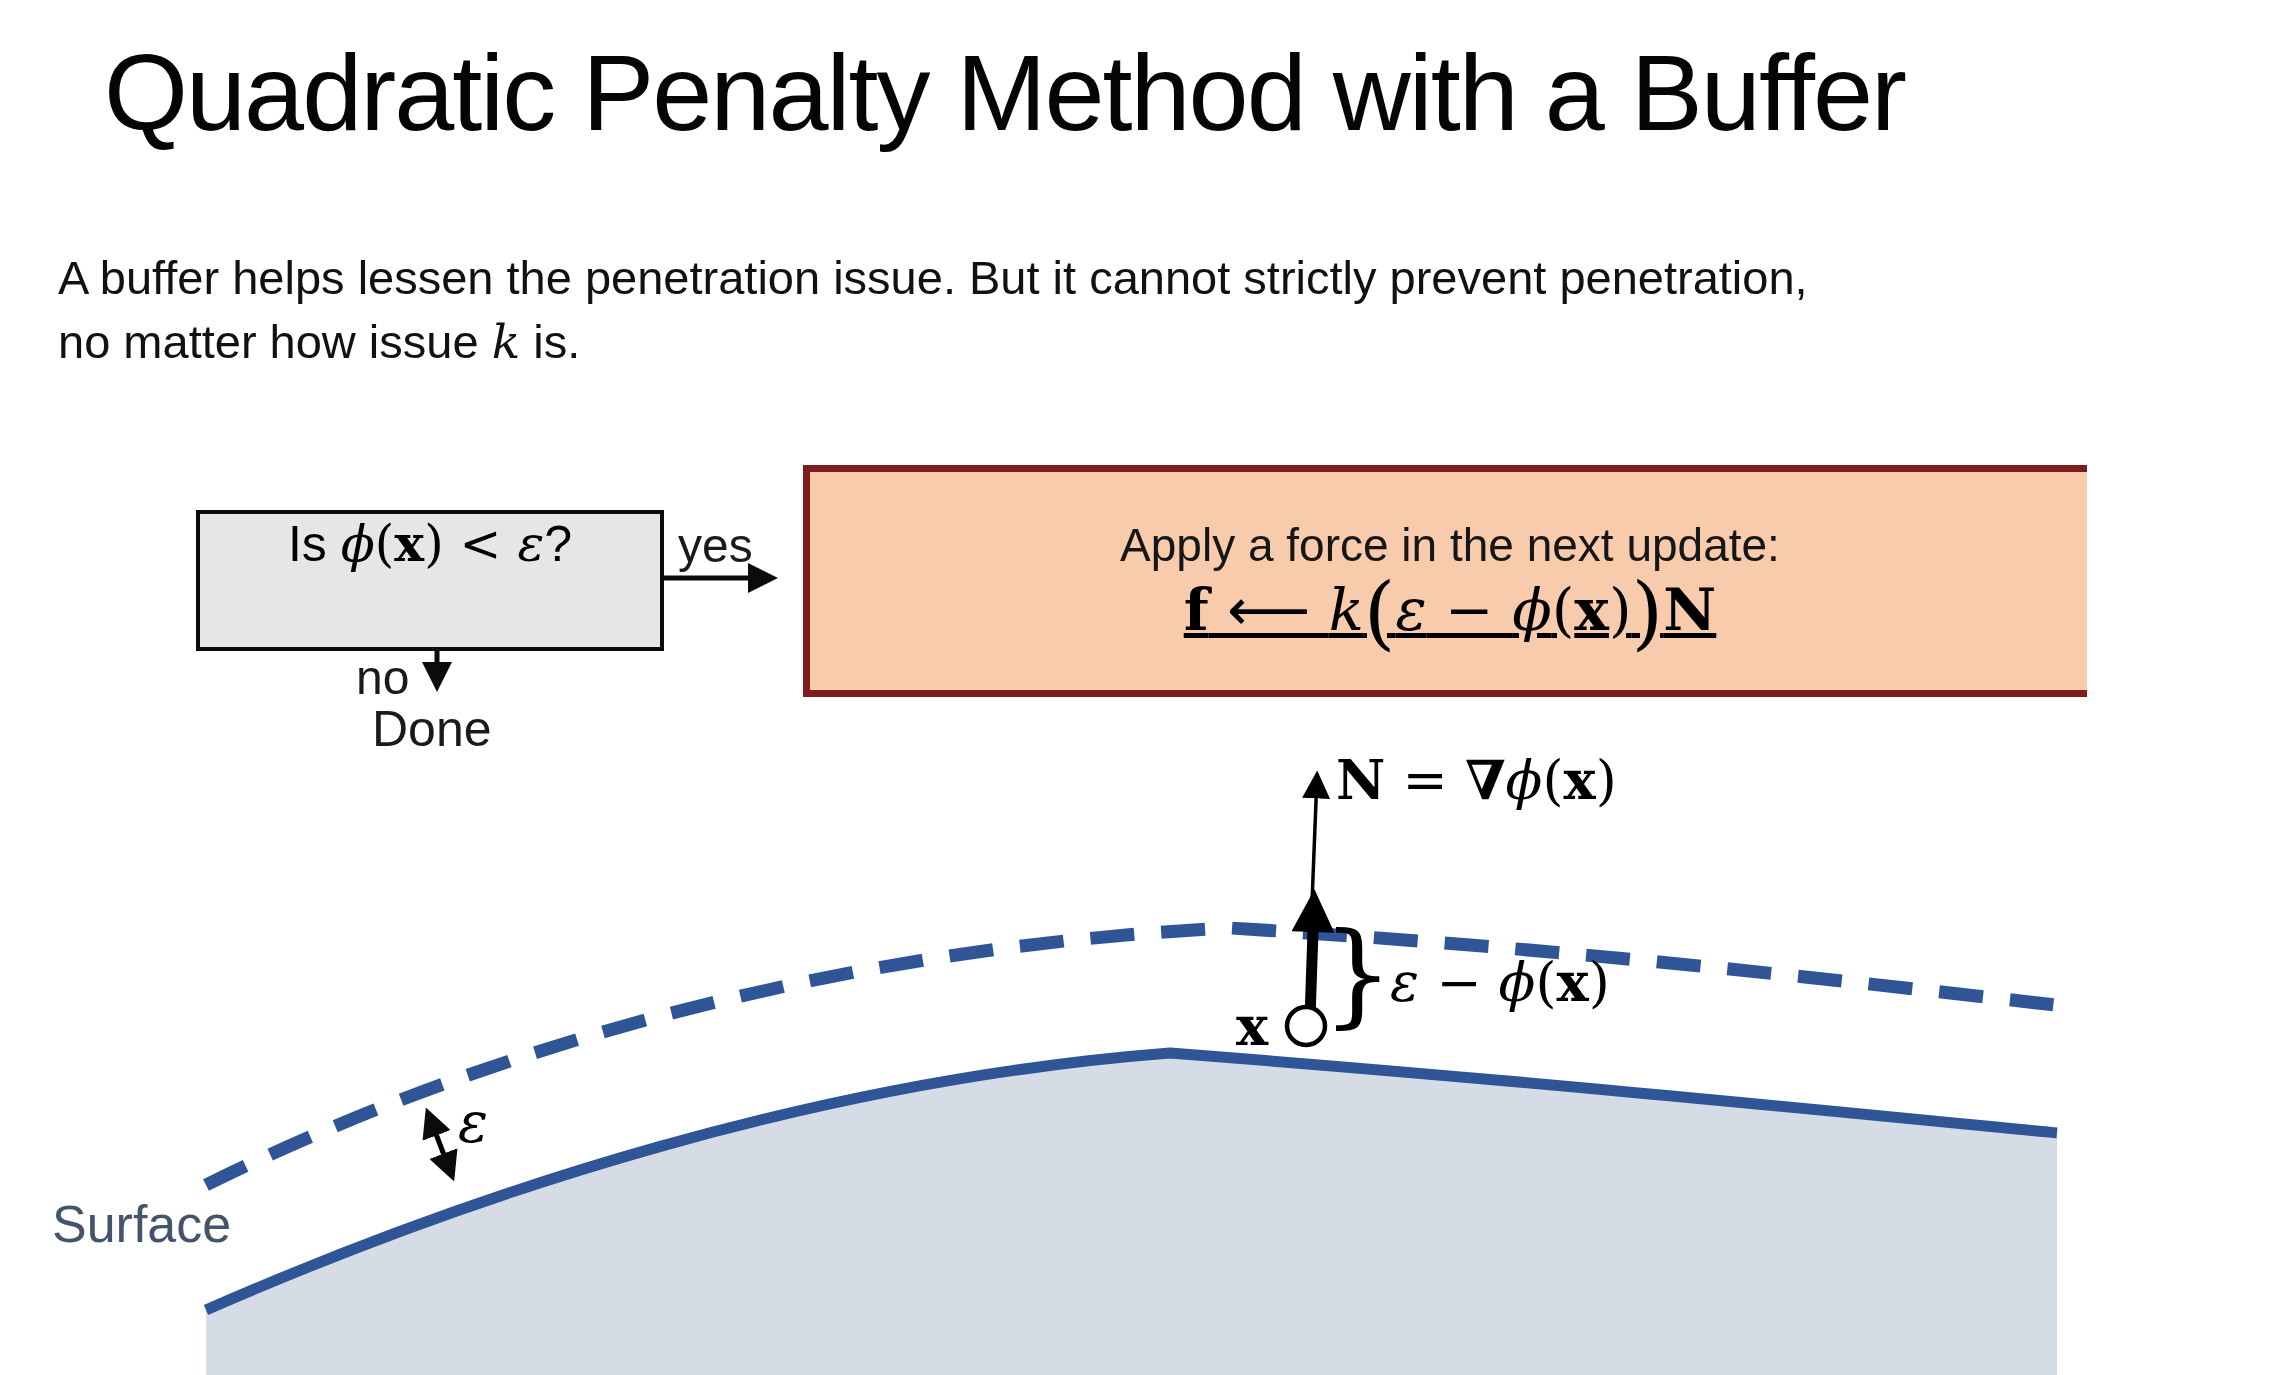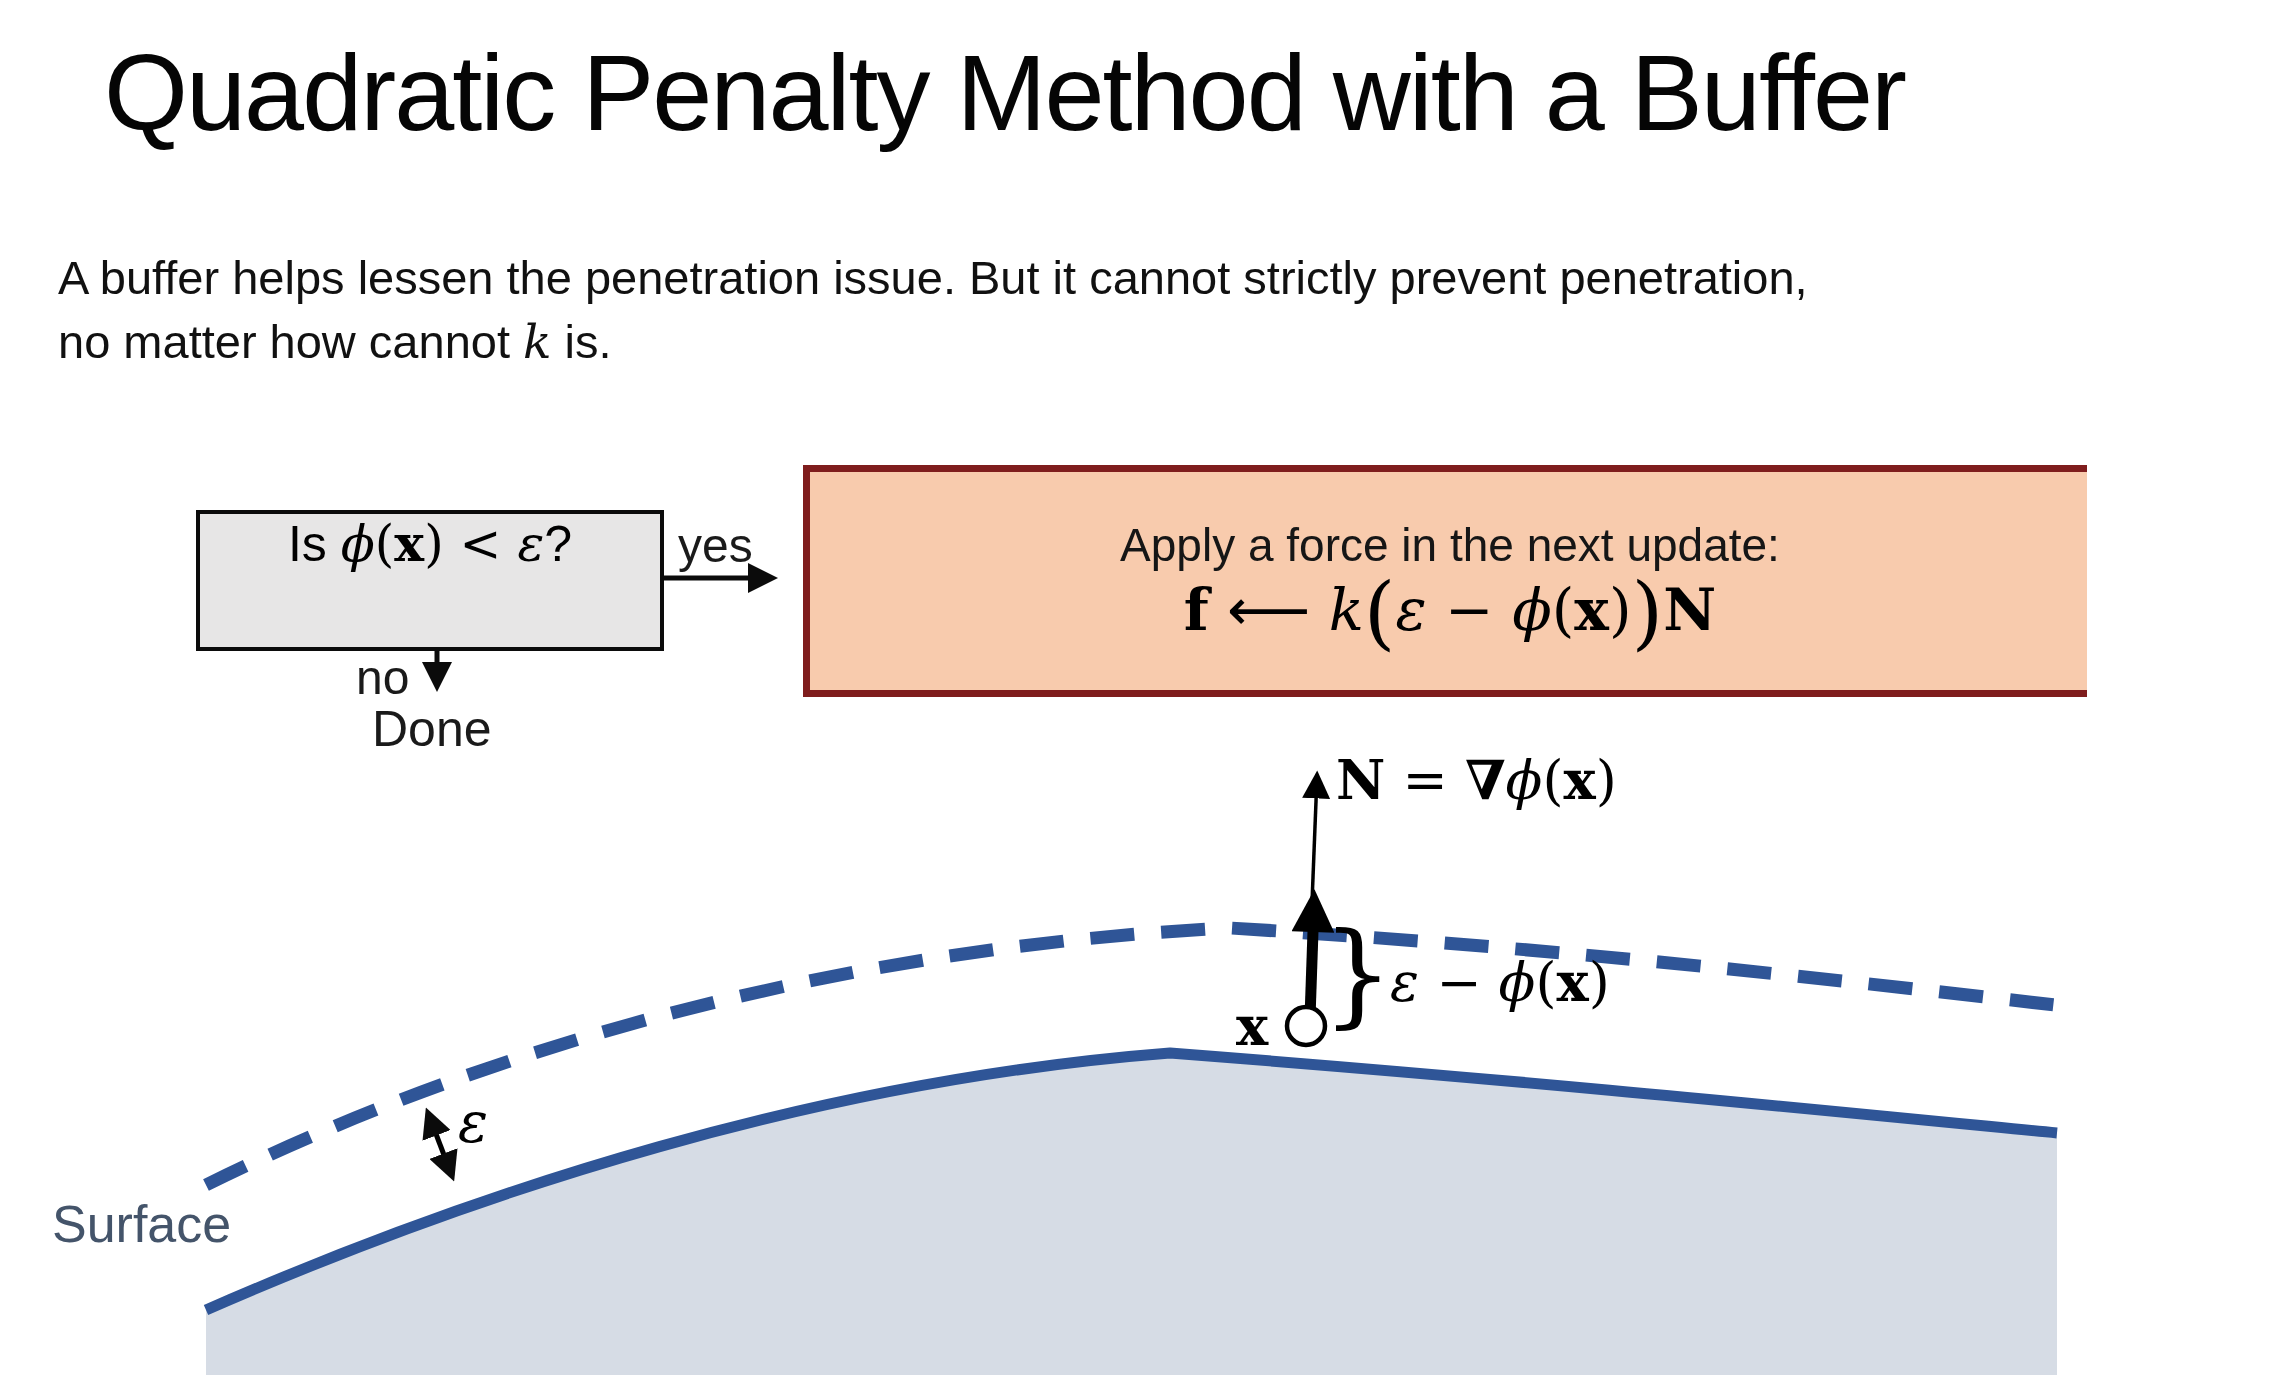--- a/index.html
+++ b/index.html
@@ -39,21 +39,21 @@
   .no-label{left:336px;top:650px;margin-left:20px;}
   .done-label{left:372px;top:700px;font-size:50px;}
 
   .action-box{
     left:803px;top:465px;width:1280px;height:218px;
     background:#F8CBAD;border:7px solid #7f1d1d;
     display:flex;flex-direction:column;align-items:center;justify-content:center;
     gap:4px;
   }
   .action-line1{font-size:46px;color:#161616;}
-  .formula{font-size:58px;color:#000;font-family:"DejaVu Serif","Liberation Serif",serif;}
+  .formula{font-size:58px;color:#000;font-family:"DejaVu Serif","Liberation Serif",serif;text-decoration:underline;}
   .big-paren{font-size:1.4em;font-weight:400;vertical-align:-0.12em;line-height:0;}
 
   .normal-label{left:1336px;top:748px;font-size:54px;}
   .gap-label{left:1390px;top:950px;font-size:54px;}
   .brace{left:1322px;top:918px;font-size:112px;line-height:1;font-family:"DejaVu Serif",serif;}
   .x-label{left:1236px;top:994px;font-size:54px;}
   .eps-label{left:458px;top:1090px;font-size:56px;}
   .surface-label{left:52px;top:1194px;font-size:52px;color:#44546A;}
   .page-num{left:2216px;top:1306px;font-size:38px;color:#ef4444;text-align:center;}
 </style>
@@ -91,21 +91,21 @@
 
     <line x1="1310" y1="1018" x2="1314" y2="902" stroke="#000" stroke-width="11" marker-end="url(#m11)"></line>
 
     <circle cx="1306" cy="1026" r="19" fill="#ffffff" stroke="#000" stroke-width="4.5"></circle>
   </svg>
 
   <div class="abs title">Quadratic Penalty Method with a Buffer</div>
 
   <div class="abs body-text">
     <div>A buffer helps lessen the penetration issue. But it cannot strictly prevent penetration,</div>
-    <div><span>no matter how cannot </span><span class="it">k</span><span> is.</span></div>
+    <div><span>no matter how issue </span><span class="it">k</span><span> is.</span></div>
   </div>
 
   <div class="abs cond-box">
     <span><span>Is </span><span class="it">ϕ</span><span class="srf">(</span><span class="bsrf">x</span><span class="srf">)</span><span class="srf"> &lt; </span><span class="it">ε</span><span>?</span></span>
   </div>
 
   <div class="abs flow-label yes-label">yes</div>
   <div class="abs flow-label no-label">no</div>
   <div class="abs flow-label done-label">Done</div>
 

